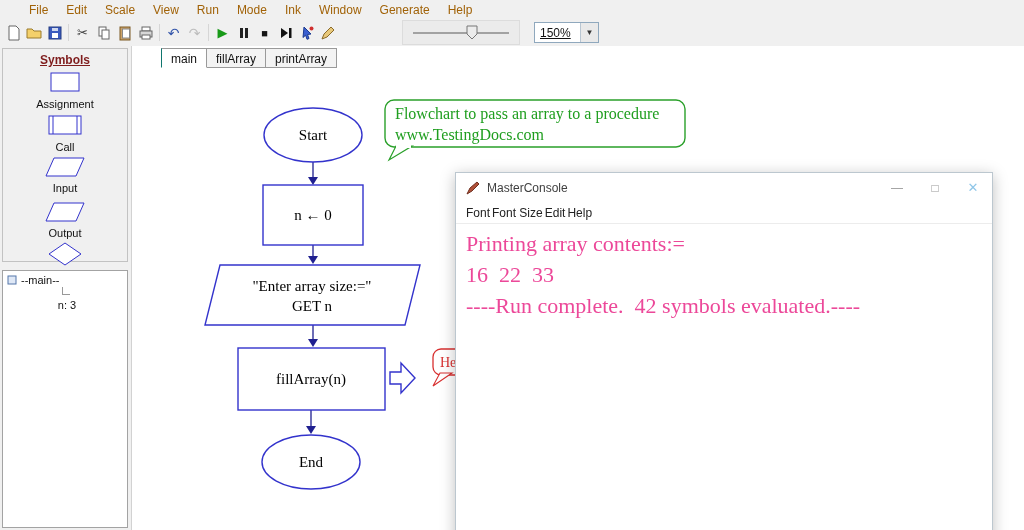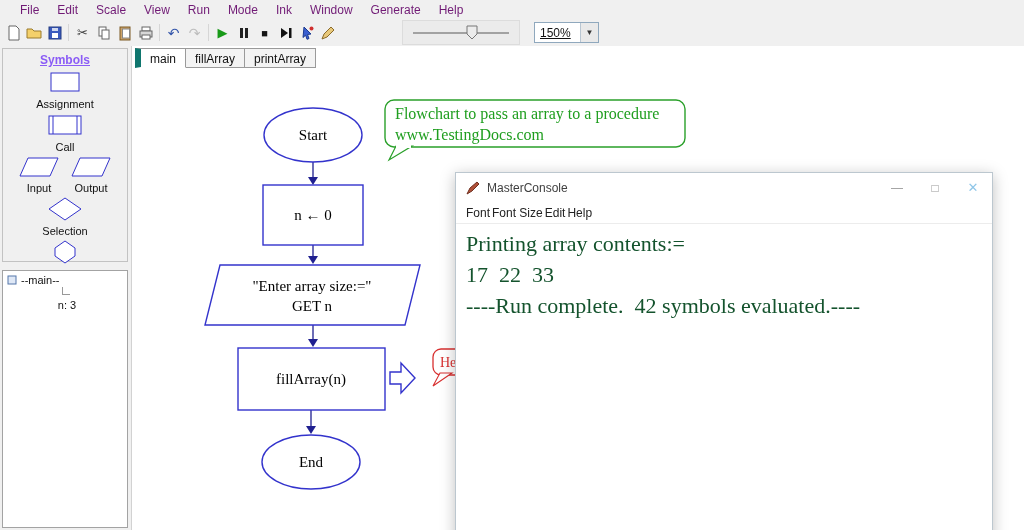--- a/index.html
+++ b/index.html
@@ -1,21 +1,21 @@
 <!DOCTYPE html>
 <html><head>
 <meta charset="utf-8">
 <style>
   html,body{margin:0;padding:0;background:#fff;}
   #app{position:relative;width:1024px;height:530px;overflow:hidden;
        font-family:"Liberation Sans",sans-serif;background:#fff;user-select:none;}
 
   
   .menubar{position:absolute;top:0;left:0;right:0;height:19px;background:#f0f0f0;
-           display:flex;align-items:center;padding-left:11px;font-size:12px;color:#701a75;}
+           display:flex;align-items:center;padding-left:20px;font-size:12px;color:#a16207;}
   .menu-item{padding:1px 9px;cursor:default;}
 
   
   .toolbar{position:absolute;top:19px;left:0;right:0;height:27px;background:#f0f0f0;
            display:flex;align-items:center;padding-left:2px;}
   .tbtn{width:21px;height:21px;display:flex;align-items:center;justify-content:center;
         font-size:13px;color:#444;}
   .tsep{width:1px;height:17px;background:#d6d6d6;margin:0 3px;}
   .glyph-green{color:#189a18;font-size:13px;}
   .glyph-dark{color:#151515;font-size:11px;}
@@ -26,55 +26,55 @@
   .zoom-wrap{margin-left:14px;display:flex;height:19px;border:1px solid #8fa8bd;background:#fff;}
   .zoom-value{width:40px;font-size:12px;color:#111;display:flex;align-items:center;padding-left:5px;text-decoration:underline;}
   .zoom-btn{width:17px;background:#e9e9e9;border-left:1px solid #b9c6d2;display:flex;
             align-items:center;justify-content:center;font-size:8px;color:#333;}
 
   
   .sidebar{position:absolute;top:46px;left:0;width:131px;bottom:0;background:#f0f0f0;
            border-right:1px solid #d2d2d2;}
   .symbols-panel{position:absolute;top:2px;left:2px;right:3px;height:212px;
                  border:1px solid #c2c2c2;background:#f0f0f0;text-align:center;}
-  .symbols-title{font-size:12px;font-weight:bold;text-decoration:underline;margin-top:4px;color:#8b5cf6;}
+  .symbols-title{font-size:12px;font-weight:bold;text-decoration:underline;margin-top:4px;color:#7f1d1d;}
   .sym-item{margin-top:2px;}
   .sym-label{font-size:11px;color:#111;line-height:11px;}
-  .sym-row{display:flex;justify-content:center;gap:6px;margin-top:2px;}
+  .sym-row{display:flex;gap:6px;margin-top:2px;flex-direction:column;}
   .sym-col{text-align:center;}
   .vars-panel{position:absolute;top:224px;left:2px;right:3px;bottom:2px;background:#fff;
               border:1px solid #a3a3a3;font-size:11px;color:#111;padding:3px 4px;}
   .tree-root{display:flex;align-items:center;gap:4px;}
   .tree-child{display:flex;align-items:center;margin-left:4px;margin-top:1px;flex-direction:column;}
   .tree-elbow{display:inline-block;width:7px;height:7px;border-left:1px solid #999;
               border-bottom:1px solid #999;margin:0 4px 4px 1px;}
 
   
   .canvas{position:absolute;top:46px;left:132px;right:0;bottom:0;background:#fff;}
   .tabbar{position:absolute;top:2px;left:3px;height:20px;display:flex;z-index:2;}
   .tab{padding:3px 9px 2px;font-size:12px;color:#111;border:1px solid #9a9a9a;
        background:#f3f3f3;border-left:none;}
-  .tab:first-child{border-left:6px solid #0f766e;}
+  .tab:first-child{border-left:1px solid #0f766e;margin-left:26px;}
   .tab.active{background:#fff;border-bottom:1px solid #fff;}
   .flow-svg{position:absolute;top:0;left:0;width:892px;height:484px;}
 
   
   .console-window{position:absolute;left:455px;top:172px;width:536px;height:380px;
                   background:#fff;border:1px solid #bcc7cf;box-shadow:0 3px 14px rgba(0,0,0,0.25);
                   z-index:5;}
   .console-titlebar{height:29px;display:flex;align-items:center;padding:0 0 0 9px;background:#fff;}
   .console-title{font-size:12px;color:#404040;margin-left:6px;}
   .win-controls{margin-left:auto;display:flex;height:100%;}
   .win-btn{width:38px;display:flex;align-items:center;justify-content:center;
            font-size:12px;color:#9a9a9a;}
   .win-btn.close{color:#8fc6e8;font-size:13px;}
   .console-menubar{height:21px;display:flex;align-items:center;gap:2px;padding-left:10px;
                    font-size:12px;color:#222;border-bottom:1px solid #ececec;}
   .console-body{padding:4px 10px;font-family:"Liberation Serif","DejaVu Serif",serif;
-                font-size:22px;color:#14532d;}
+                font-size:22px;color:#ec4899;}
   .console-line{white-space:pre;line-height:31px;}
 
   .shape-text{font-family:"Liberation Serif","DejaVu Serif",serif;font-size:15px;fill:#000;}
   .comment-text{font-family:"Liberation Serif","DejaVu Serif",serif;font-size:16px;fill:#1f9e1f;}
 </style>
 </head>
 <body>
 
 <div id="app">
 
@@ -323,18 +323,18 @@
       </div>
     </div>
     <div class="console-menubar">
       <span>Font</span>
       <span>Font Size</span>
       <span>Edit</span>
       <span>Help</span>
     </div>
     <div class="console-body">
       <div class="console-line">Printing array contents:=</div>
-      <div class="console-line">17  22  33</div>
+      <div class="console-line">16  22  33</div>
       <div class="console-line">----Run complete.  42 symbols evaluated.----</div>
     </div>
   </div>
 
 </div>
 
 </body></html>

